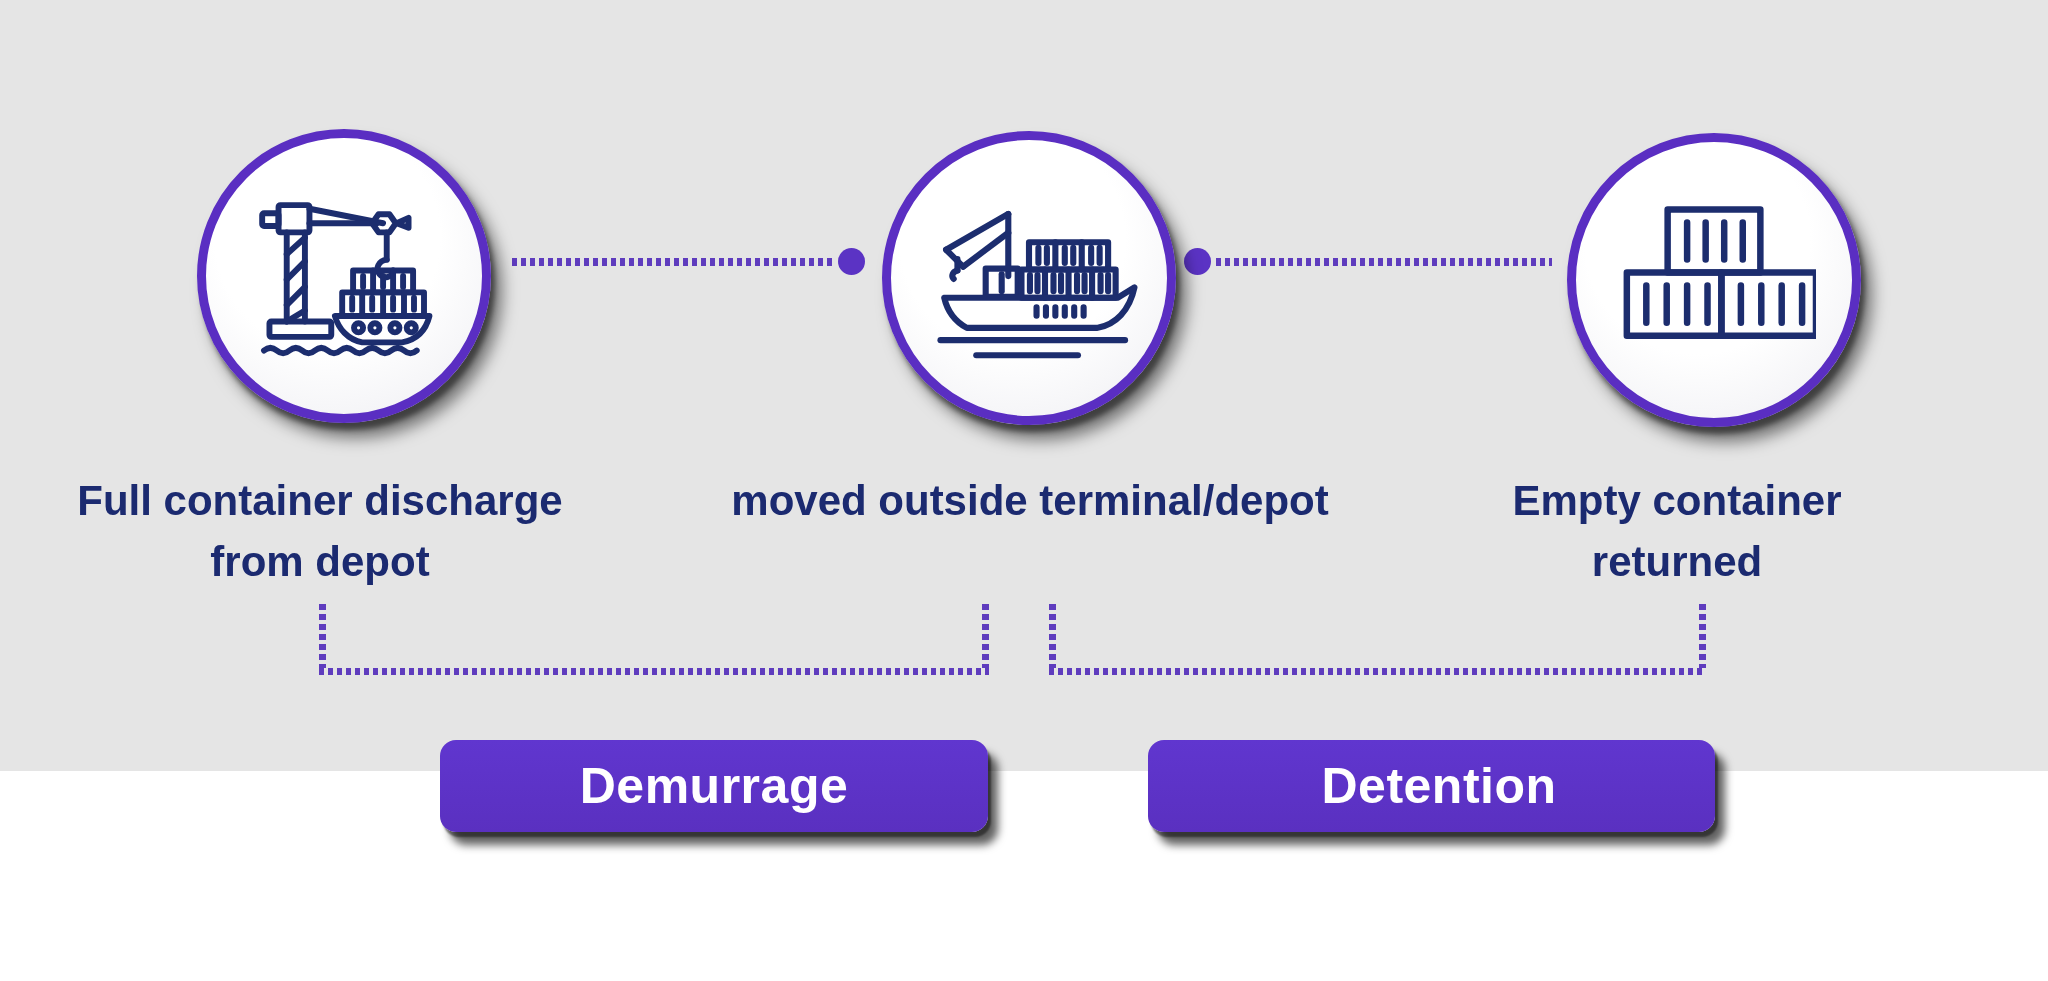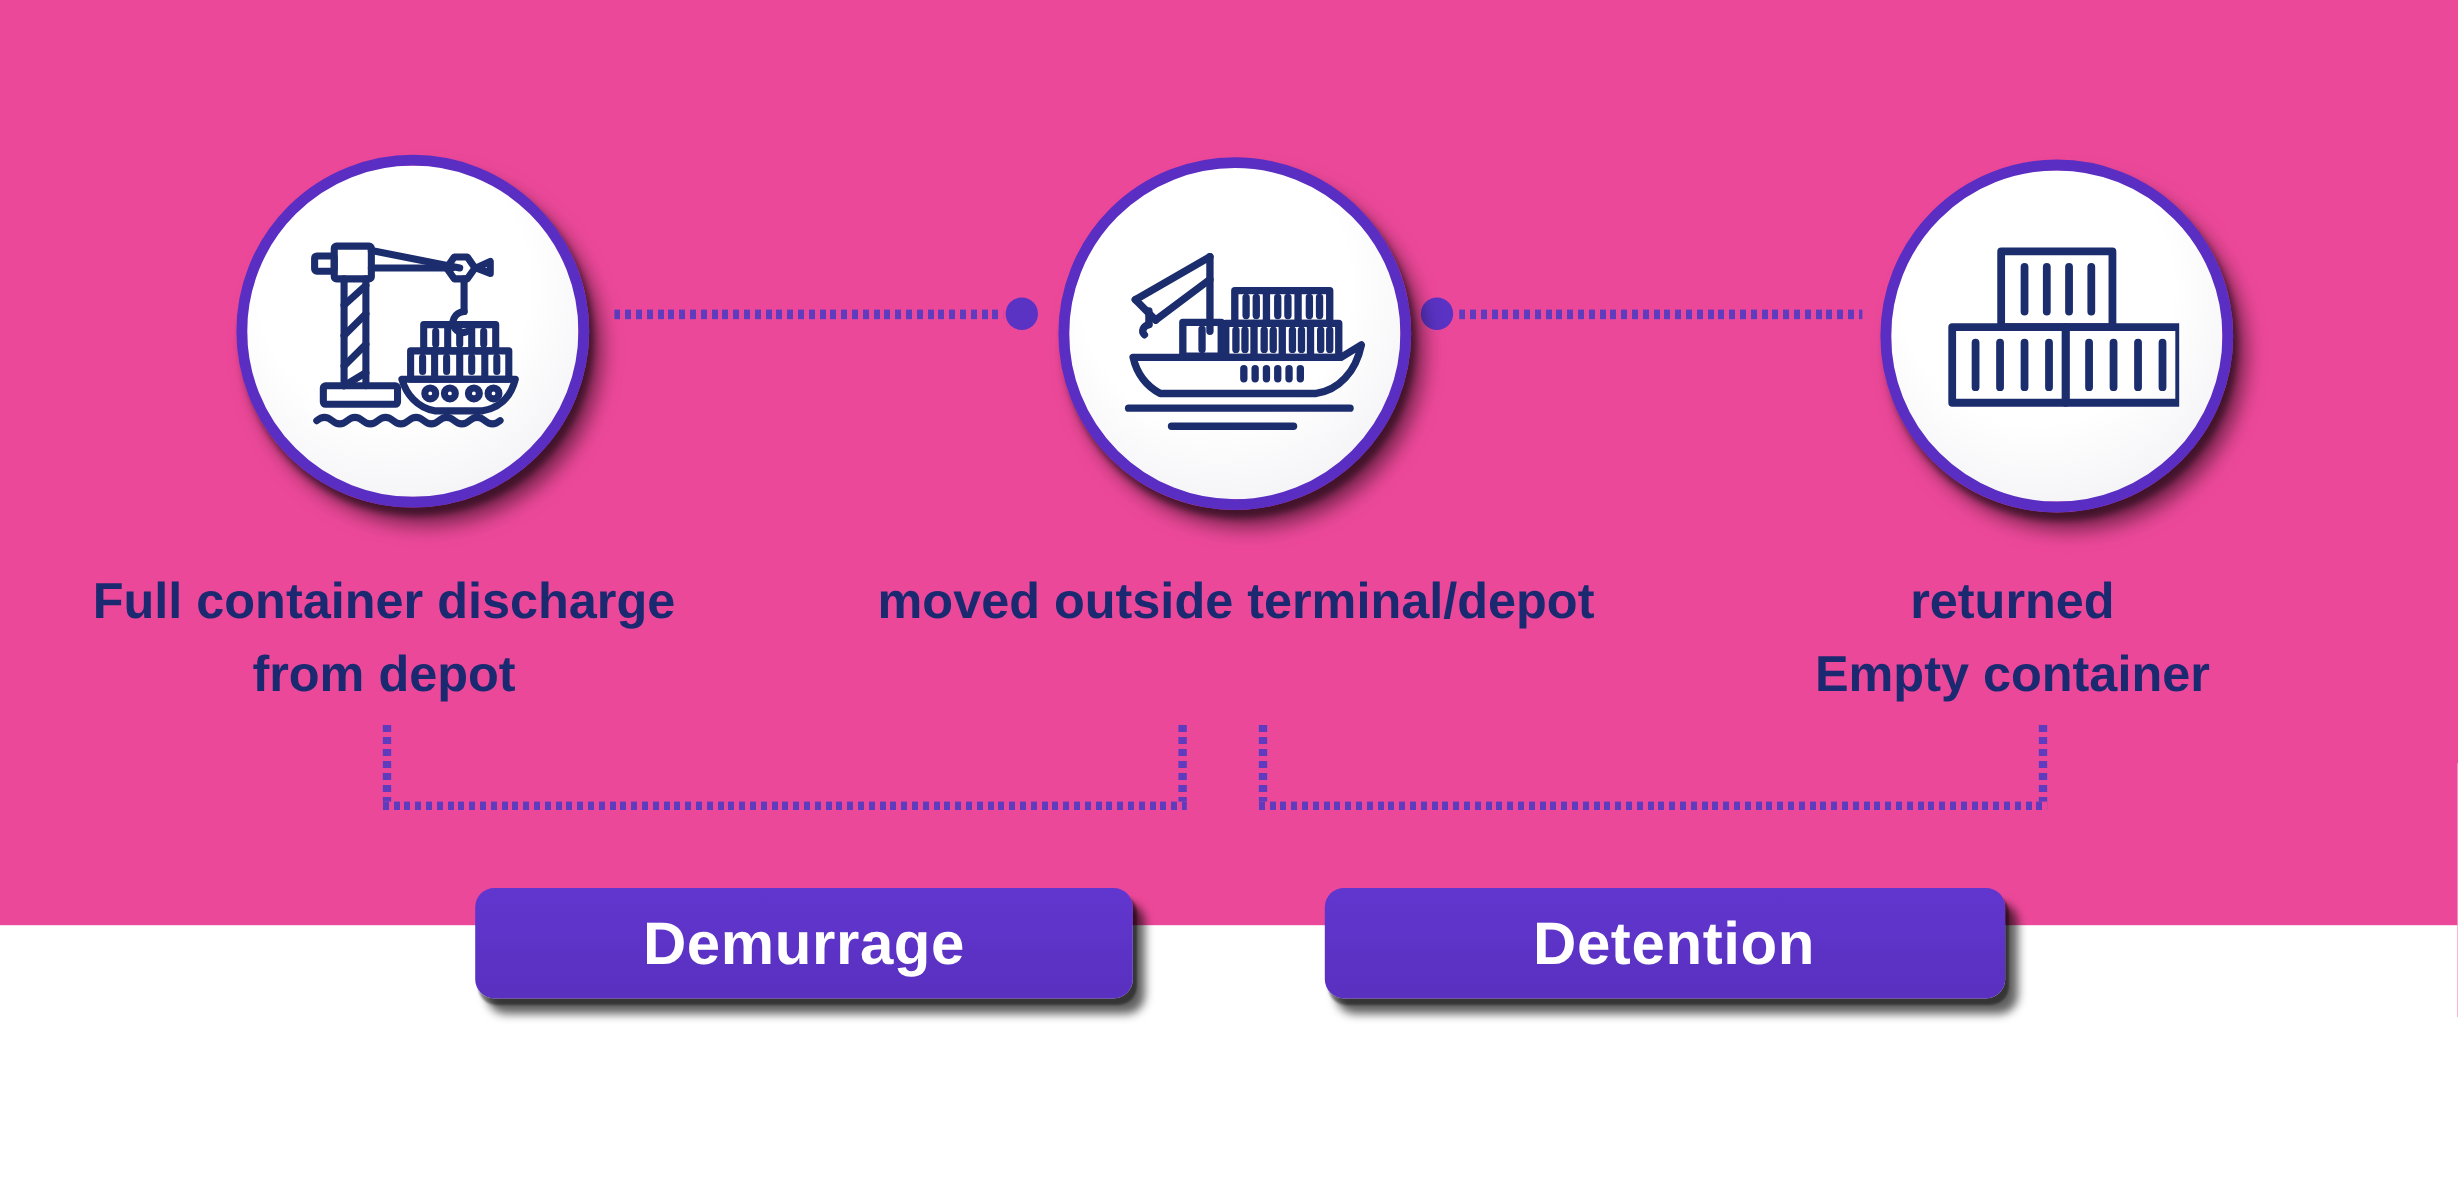--- a/index.html
+++ b/index.html
@@ -7,21 +7,21 @@
     padding: 0;
     width: 2048px;
     height: 981px;
     overflow: hidden;
     font-family: "Liberation Sans", sans-serif;
   }
   .canvas {
     position: relative;
     width: 2048px;
     height: 771px;
-    background: #ec4899;
+    background: #e5e5e5;
   }
   
   .step-circle {
     position: absolute;
     width: 276px;
     height: 276px;
     border: 9px solid #5a2ec2;
     border-radius: 50%;
     background: radial-gradient(circle at 44% 36%, #ffffff 48%, #f3f3f6 82%, #e9e9ee 100%);
     box-shadow: 4px 7px 5px rgba(0,0,0,0.45), 11px 15px 16px rgba(0,0,0,0.50);
@@ -91,20 +91,21 @@
     box-shadow: 3px 5px 2px rgba(0,0,0,0.45), 10px 13px 8px rgba(0,0,0,0.62);
     color: #ffffff;
     font-size: 50px;
     font-weight: 700;
     text-align: center;
     line-height: 92px;
     letter-spacing: 0.5px;
     cursor: pointer;
     border: none;
     font-family: "Liberation Sans", sans-serif;
+    margin-left: 44px;
   }
   .btn1 { left: 396px;  width: 548px; }
   .btn2 { left: 1104px; width: 552px; padding-left: 15px; }
 </style>
 </head>
 <body>
 
 <div class="canvas">
 
   <div class="dash-h conn1"></div>
@@ -189,22 +190,22 @@
   </div>
 
   <div class="step-label l1">
     <div>Full container discharge</div>
     <div>from depot</div>
   </div>
   <div class="step-label l2">
     <div>moved outside terminal/depot</div>
   </div>
   <div class="step-label l3">
+    <div>Empty container</div>
     <div>returned</div>
-    <div>Empty container</div>
   </div>
 
   <div class="dash-v riser rA"></div>
   <div class="dash-v riser rB"></div>
   <div class="dash-h bracket-h bL"></div>
   <div class="dash-v riser rC"></div>
   <div class="dash-v riser rD"></div>
   <div class="dash-h bracket-h bR"></div>
 
   <div class="charge-button btn1">Demurrage</div>

